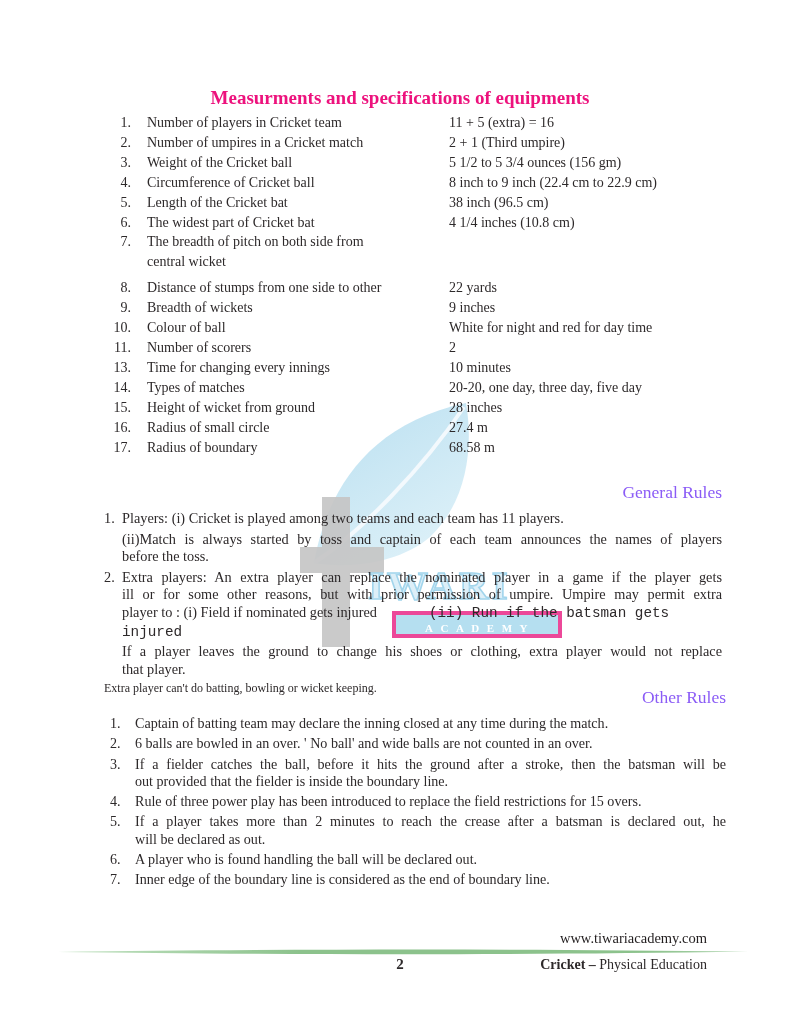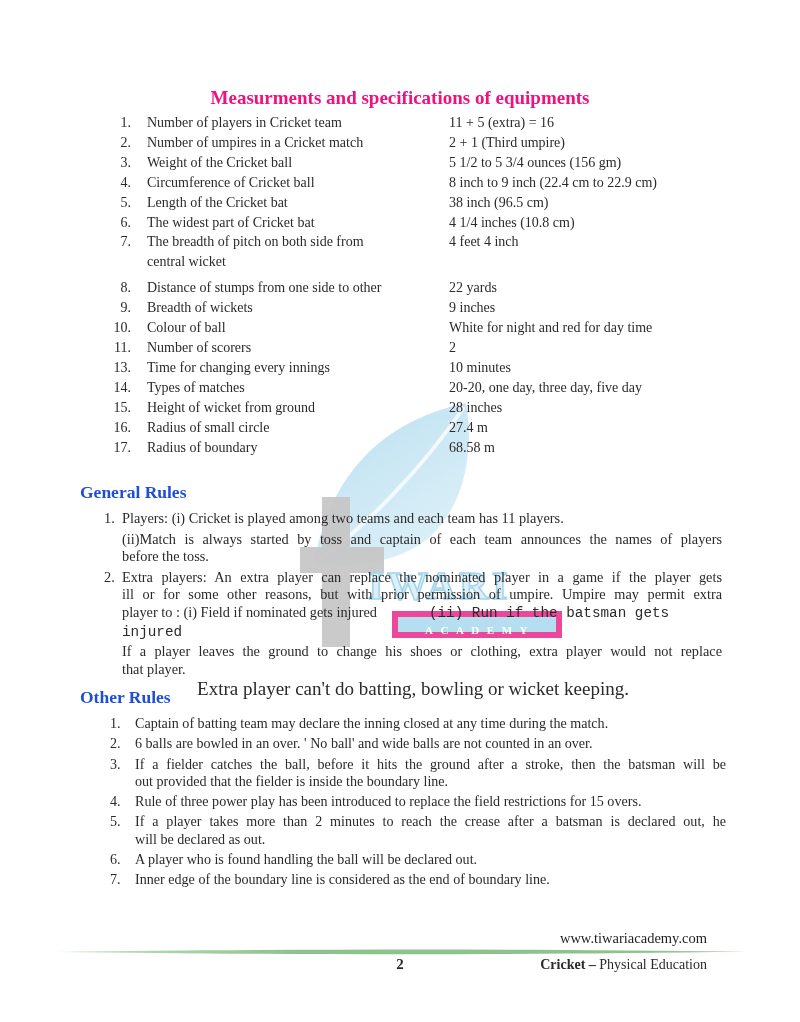--- a/index.html
+++ b/index.html
@@ -16,43 +16,44 @@
   .wm { z-index:1; }
 
   
   #page-title {
     left:0; right:0; top:87px;
     text-align:center;
     font-size:19px; font-weight:bold;
     color:#ed127d;
   }
   .section-heading {
-    font-size:17.5px; font-weight:bold;
-    color:#1d4ed8;
+    font-size:17.5px; font-weight:normal;
+    color:#8b5cf6;
     margin-bottom:7px;
+    text-align:right;
   }
 
   
   #measurements { left:80px; top:113px; width:642px; font-size:14px; }
   .m-row {
     display:grid;
     grid-template-columns:51px 286px auto;
     column-gap:16px;
     line-height:19.9px;
   }
   .m-num { text-align:right; }
   .m-label div { line-height:19.9px; }
   .m-l2:empty { display:none; }
   .gap-before { margin-top:6px; }
 
   
   #general-rules { left:80px; top:482px; width:642px; }
   .rule { position:relative; padding-left:42px; font-size:14.3px; line-height:17.6px; }
   .rule .r-num { position:absolute; left:24px; top:0; }
-  .para { font-size:19px; line-height:17.6px;text-align:center; }
+  .para { font-size:12px; line-height:17.6px; }
   .mt3 { margin-top:3px; }
   .mt2 { margin-top:2px; }
   .flush {
     text-align:justify;
     text-align-last:justify;
     white-space:nowrap;
   }
   .gap-span { margin-left:52px;font-family:Liberation Mono, monospace; }
   .footnote { padding-left:24px; }
 
@@ -73,21 +74,21 @@
   #wm-leaf { left:298px; top:391px; width:178px; height:178px; }
   #wm-cross { left:296px; top:495px; width:100px; height:158px; opacity:.92; }
   #wm-letters {
     left:368px; top:561px;
     font-size:41px; font-weight:bold; letter-spacing:3px;
     color:#ddeff8;
     -webkit-text-stroke:1.6px #a2d5ec;
   }
   #wm-band {
     left:392px; top:611px; width:170px; height:27px;
-    background:#b5dff0; border:6px solid #ec4899;
+    background:#b5dff0; border:4px solid #ec4899;
     text-align:center;
   }
   #wm-band span {
     color:#ffffff; font-size:11px; font-weight:bold;
     letter-spacing:7.5px; line-height:26px; padding-left:6px;
   }
 </style>
 </head>
 <body>
 
@@ -158,21 +159,20 @@
         <div>The widest part of Cricket bat</div>
       </div>
     <div class="m-value">4 1/4 inches (10.8 cm)</div>
   </div>
   <div class="m-row">
     <div class="m-num">7.</div>
     <div class="m-label">
       <div>The breadth of pitch on both side from</div>
       <div class="m-l2">central wicket</div>
     </div>
-    <div class="m-value">4 feet 4 inch</div>
   </div>
   <div class="m-row gap-before">
     <div class="m-num">8.</div>
     <div class="m-label">
         <div>Distance of stumps from one side to other</div>
       </div>
     <div class="m-value">22 yards</div>
   </div>
   <div class="m-row">
     <div class="m-num">9.</div>

